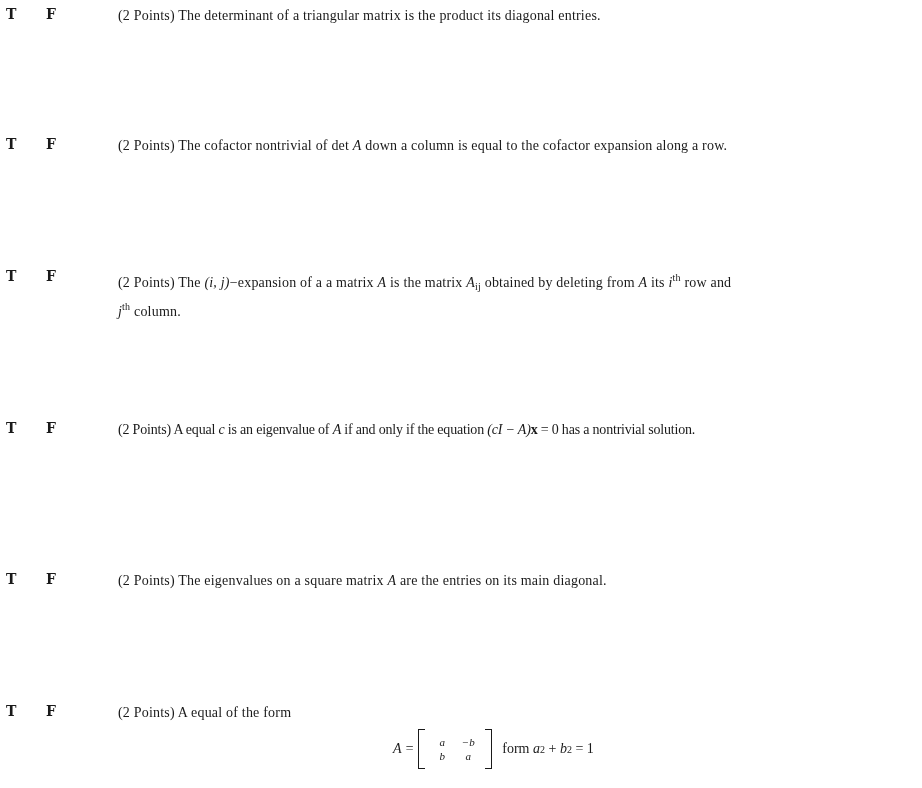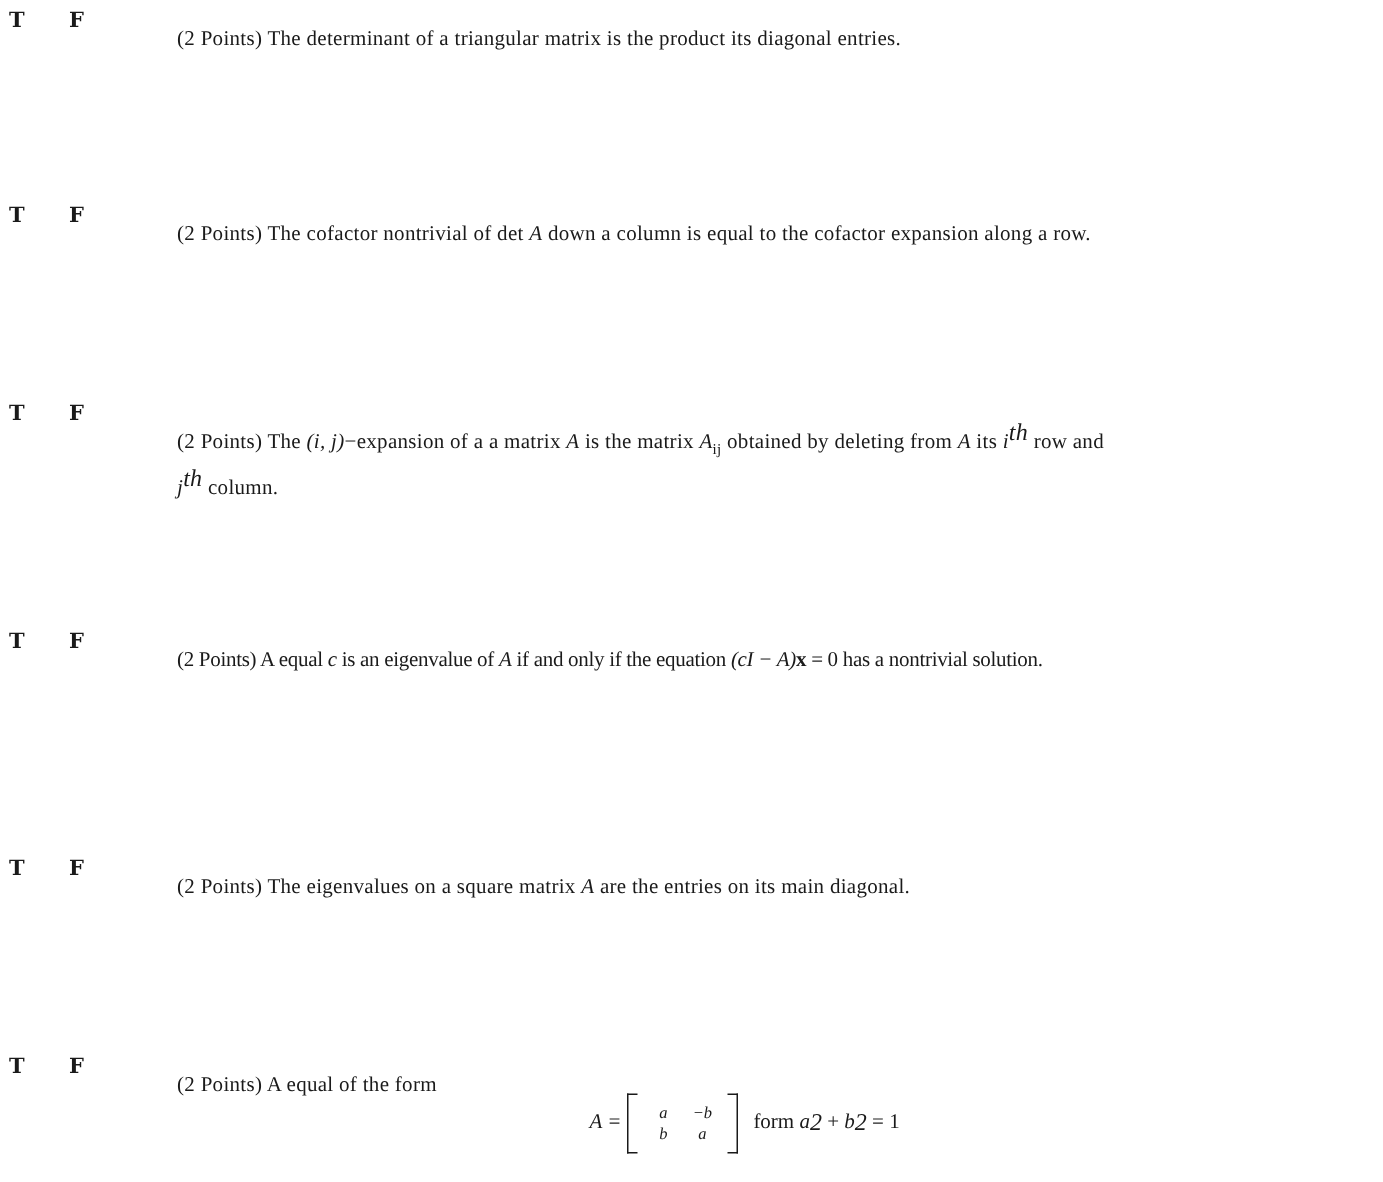--- a/index.html
+++ b/index.html
@@ -6,25 +6,25 @@
   body {
     width: 922px; height: 788px; position: relative; overflow: hidden;
     font-family: "DejaVu Serif", "Liberation Serif", serif;
     color: #1a1a1a;
   }
   .item { position: absolute; left: 0; width: 922px; }
   .tf { position: absolute; font-size: 14px; font-weight: bold; top: 0; }
   .tf.t { left: 6px; }
   .tf.f { left: 46px; }
   .q {
-    position: absolute; left: 118px; top: 11px; font-size: 14px; line-height: 20px;
+    position: absolute; left: 118px; top: 0; font-size: 14px; line-height: 20px;
     font-family: "Liberation Serif", "DejaVu Serif", serif; letter-spacing: 0.2px;
   }
   .m { font-style: italic; }
-  .sup { font-size: 16px; vertical-align: super; font-style: italic; }
+  .sup { font-size: 10px; vertical-align: super; }
   .sub { font-size: 10px; vertical-align: sub; }
   .bold { font-weight: bold; font-style: normal; }
   .matrix-block {
     position: absolute; left: 393px; top: 26px; font-size: 14px;
     font-family: "Liberation Serif", serif; display: flex; align-items: center;
   }
   .bracket {
     display: inline-block; width: 6px; height: 38px;
     border: 1.5px solid #1a1a1a; margin: 0 4px;
   }

